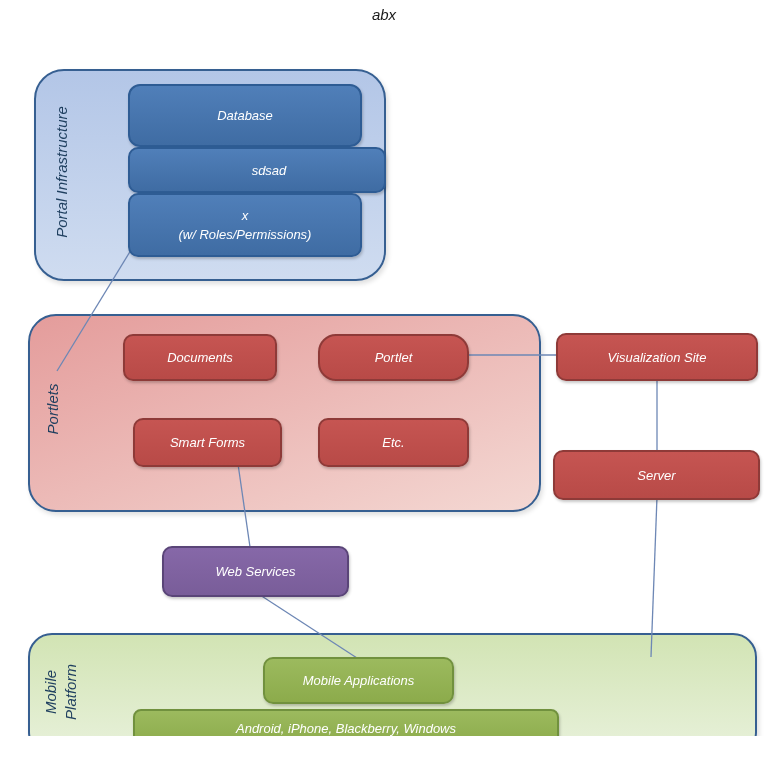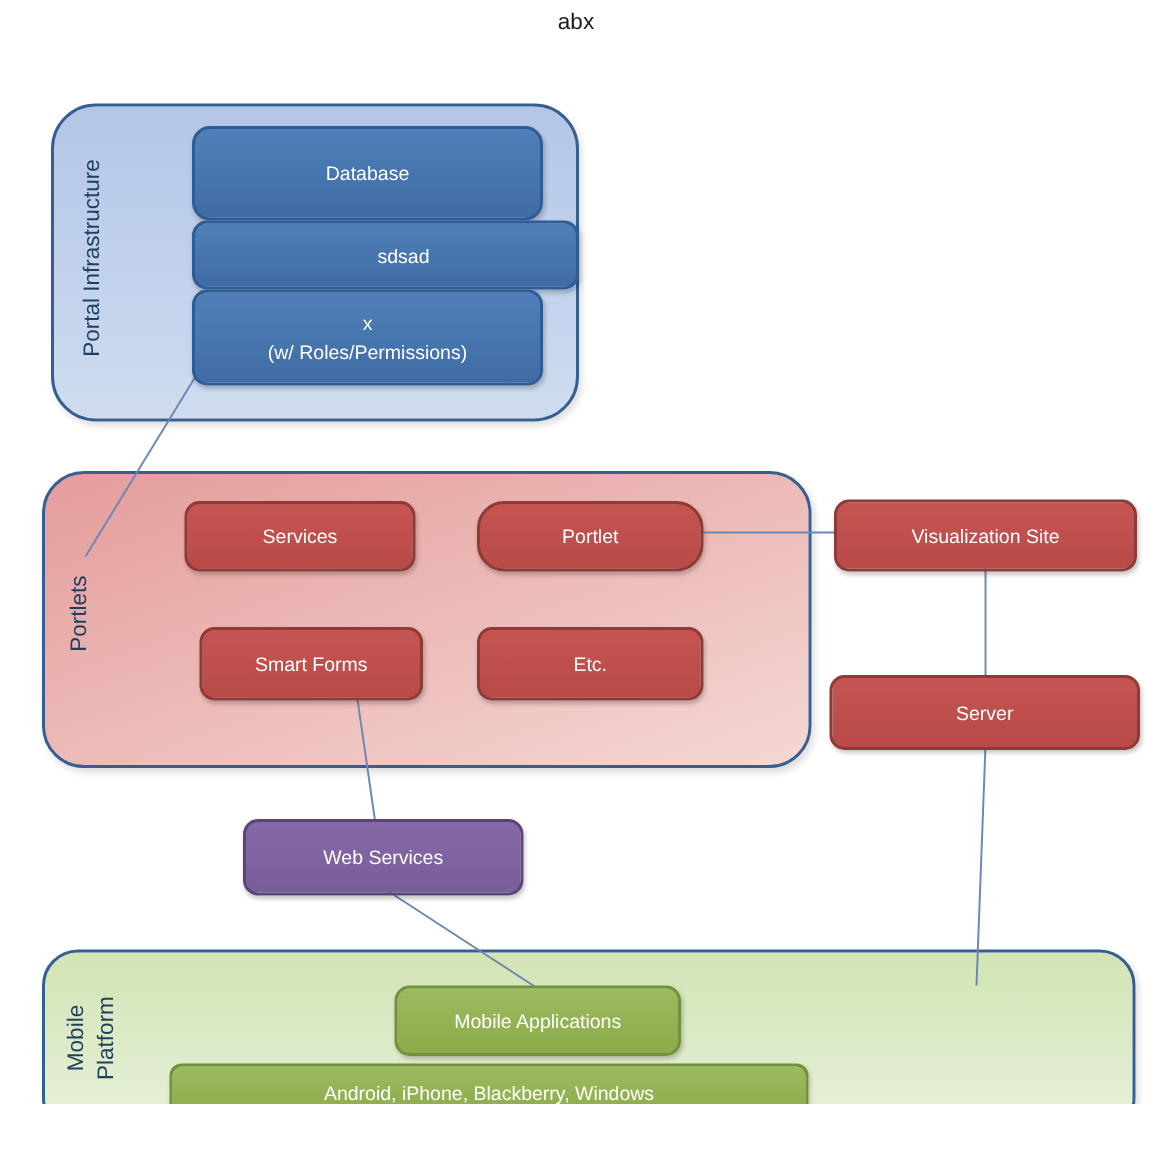--- a/index.html
+++ b/index.html
@@ -1,18 +1,19 @@
 <!DOCTYPE html>
 <html style="--title_text: #1a1a1a; --label_text: #1f3f5f; --box_text: #ffffff; --panel_border: #365f91; --panel_blue_top: #b3c6e7; --panel_blue_bottom: #cfdcf0; --accent_blue_border: #2e5c94; --panel_red_top: #e49c9b; --panel_red_bottom: #f4d8d3; --accent_red_border: #8e3a38; --panel_green_top: #d2e4b4; --panel_green_bottom: #e8f1db; --accent_green_border: #71913e; --accent_purple_border: #5a4578; --connector: #6d87b5;"><head>
 <meta charset="utf-8">
 <style>
   html,body{margin:0;padding:0;background:#ffffff;}
   #stage{
     position:relative;width:768px;height:736px;background:#ffffff;overflow:hidden;
     font-family:"Liberation Sans",sans-serif;
+    font-style:italic;
   }
   .title{
     position:absolute;left:0;top:6px;width:768px;text-align:center;
     font-size:15px;color:var(--title_text,#1a1a1a);
   }
   .panel{
     position:absolute;z-index:1;border:2px solid var(--panel_border,#365f91);
     box-shadow:2px 3px 5px rgba(0,0,0,0.13);
   }
   .panel.blue{
@@ -66,21 +67,21 @@
   .n-smartforms{left:133px;top:418px;width:145px;height:45px;}
   .n-etc{left:318px;top:418px;width:147px;height:45px;}
   
   .n-vizsite{left:556px;top:333px;width:198px;height:44px;}
   .n-server{left:553px;top:450px;width:203px;height:46px;}
   
   .n-webservices{left:162px;top:546px;width:183px;height:47px;}
   
   .n-mobileapps{left:263px;top:657px;width:187px;height:43px;}
   .n-devices{left:551px;top:656px;width:196px;height:44px;}
-  .n-oslist{left:113px;top:709px;width:422px;height:34px;border-radius:8px;}
+  .n-oslist{left:133px;top:709px;width:422px;height:34px;border-radius:8px;}
   .overlay{
     position:absolute;left:0;top:0;z-index:5;pointer-events:none;
   }
   .overlay line{stroke:var(--connector,#6d87b5);stroke-width:1.3;}
 </style>
 </head>
 <body>
 
 <div id="stage">
 
@@ -106,21 +107,21 @@
     <line x1="257" y1="593" x2="357" y2="658"></line>
   </svg>
 
   <div class="node blue n-database">Database</div>
   <div class="node blue n-sdsad">sdsad</div>
   <div class="node blue n-roles">
     <span>x</span>
     <span>(w/ Roles/Permissions)</span>
   </div>
 
-  <div class="node red n-documents">Services</div>
+  <div class="node red n-documents">Documents</div>
   <div class="node red n-portlet">Portlet</div>
   <div class="node red n-smartforms">Smart Forms</div>
   <div class="node red n-etc">Etc.</div>
 
   <div class="node red n-vizsite">Visualization Site</div>
   <div class="node red n-server">Server</div>
 
   <div class="node purple n-webservices">Web Services</div>
 
   <div class="node green n-mobileapps">Mobile Applications</div>

